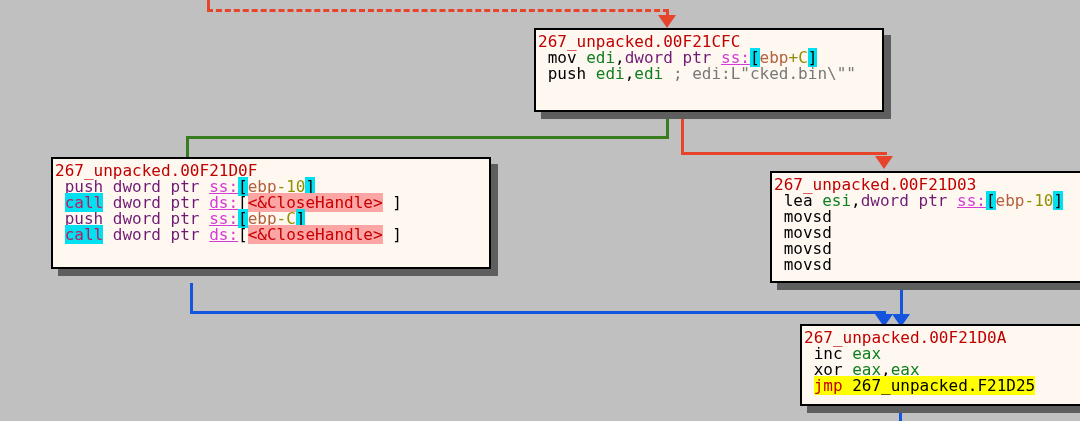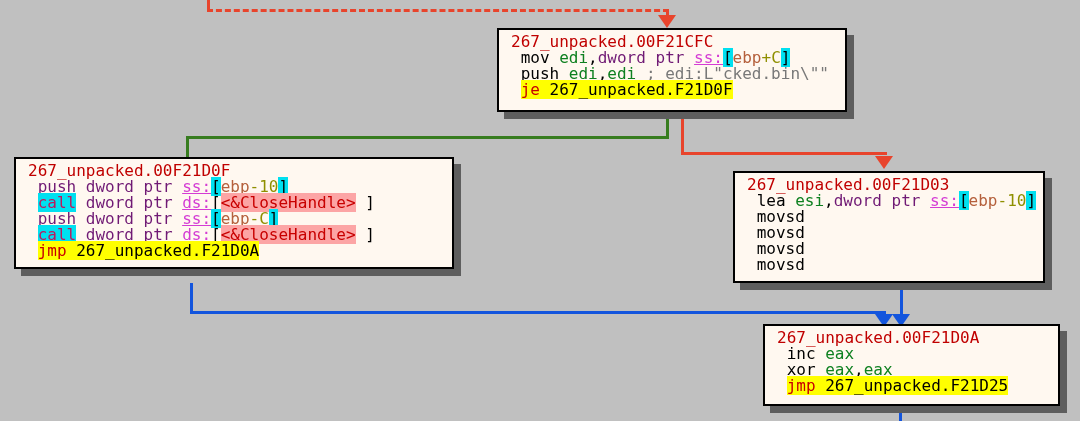--- a/index.html
+++ b/index.html
@@ -6,21 +6,22 @@
   #canvas{
     position:relative;width:1080px;height:421px;
     background:#c0c0c0;overflow:hidden;
     font-family:"DejaVu Sans Mono","Liberation Mono",monospace;
     font-size:16px;
   }
   .node{
     position:absolute;box-sizing:border-box;z-index:2;
     background:#fff8f0;border:2px solid #000;
     box-shadow:7px 7px 0 #5e5e5e;
-    padding:4px 12px;
+    padding:4px 2px;
+    margin-left:37px;
   }
   .line{height:16px;line-height:16px;white-space:pre;}
   .title{color:#c00000;}
   .mn{color:#000;}
   .reg{color:#0e8020;}
   .blu{color:#701a75;}
   .seg{color:#d43cd4;text-decoration:underline;}
   .brk{color:#000;background:#00e0f0;}
   .mreg{color:#b5603c;text-align:center;}
   .num{color:#8f8f00;}
@@ -51,29 +52,27 @@
     <div class="edge-seg" style="left: 190px; top: 283px; width: 3px; height: 31px; background: rgb(19, 85, 221);"></div>
     <div class="edge-seg" style="left: 190px; top: 311px; width: 696px; height: 3px; background: rgb(19, 85, 221);"></div>
     <div class="edge-arrow" style="left: 875px; top: 314px; border-top: 13px solid rgb(19, 85, 221);"></div>
     <div class="edge-seg" style="left: 900px; top: 283px; width: 3px; height: 32px; background: rgb(19, 85, 221);"></div>
     <div class="edge-arrow" style="left: 892px; top: 314px; border-top: 13px solid rgb(19, 85, 221);"></div>
     <div class="edge-seg" style="left: 899px; top: 412px; width: 3px; height: 9px; background: rgb(19, 85, 221);"></div>
     <div class="node" style="left: 497px; top: 28px; width: 350px; height: 84px;">
       <div class="line title">267_unpacked.00F21CFC</div>
       <div class="line"><span class="mn"> mov </span><span class="reg">edi</span><span class="mn">,</span><span class="blu">dword ptr </span><span class="seg">ss:</span><span class="brk">[</span><span class="mreg">ebp</span><span class="num">+C</span><span class="brk">]</span></div>
       <div class="line"><span class="mn"> push </span><span class="reg">edi</span><span class="mn">,</span><span class="reg">edi</span><span class="cmt"> ; edi:L"cked.bin\""</span></div>
-      <div class="line"><span class="mn"> </span><span class="jz">je </span><span class="jt">267_unpacked.F21D0F</span></div>
     </div>
     <div class="node" style="left: 14px; top: 157px; width: 440px; height: 112px;">
       <div class="line title">267_unpacked.00F21D0F</div>
       <div class="line"><span class="blu"> push dword ptr </span><span class="seg">ss:</span><span class="brk">[</span><span class="mreg">ebp</span><span class="num">-10</span><span class="brk">]</span></div>
       <div class="line"><span class="mn"> </span><span class="callh">call</span><span class="mn"> </span><span class="blu">dword ptr </span><span class="seg">ds:</span><span class="mn">[</span><span class="api">&lt;&amp;CloseHandle&gt;</span><span class="mn"> ]</span></div>
       <div class="line"><span class="blu"> push dword ptr </span><span class="seg">ss:</span><span class="brk">[</span><span class="mreg">ebp</span><span class="num">-C</span><span class="brk">]</span></div>
       <div class="line"><span class="mn"> </span><span class="callh">call</span><span class="mn"> </span><span class="blu">dword ptr </span><span class="seg">ds:</span><span class="mn">[</span><span class="api">&lt;&amp;CloseHandle&gt;</span><span class="mn"> ]</span></div>
-      <div class="line"><span class="mn"> </span><span class="jz">jmp </span><span class="jt">267_unpacked.F21D0A</span></div>
     </div>
     <div class="node" style="left: 733px; top: 171px; width: 312px; height: 112px;">
       <div class="line title">267_unpacked.00F21D03</div>
       <div class="line"><span class="mn"> lea </span><span class="reg">esi</span><span class="mn">,</span><span class="blu">dword ptr </span><span class="seg">ss:</span><span class="brk">[</span><span class="mreg">ebp</span><span class="num">-10</span><span class="brk">]</span></div>
       <div class="line"><span class="mn"> movsd</span></div>
       <div class="line"><span class="mn"> movsd</span></div>
       <div class="line"><span class="mn"> movsd</span></div>
       <div class="line"><span class="mn"> movsd</span></div>
     </div>
     <div class="node" style="left: 763px; top: 324px; width: 297px; height: 82px;">

